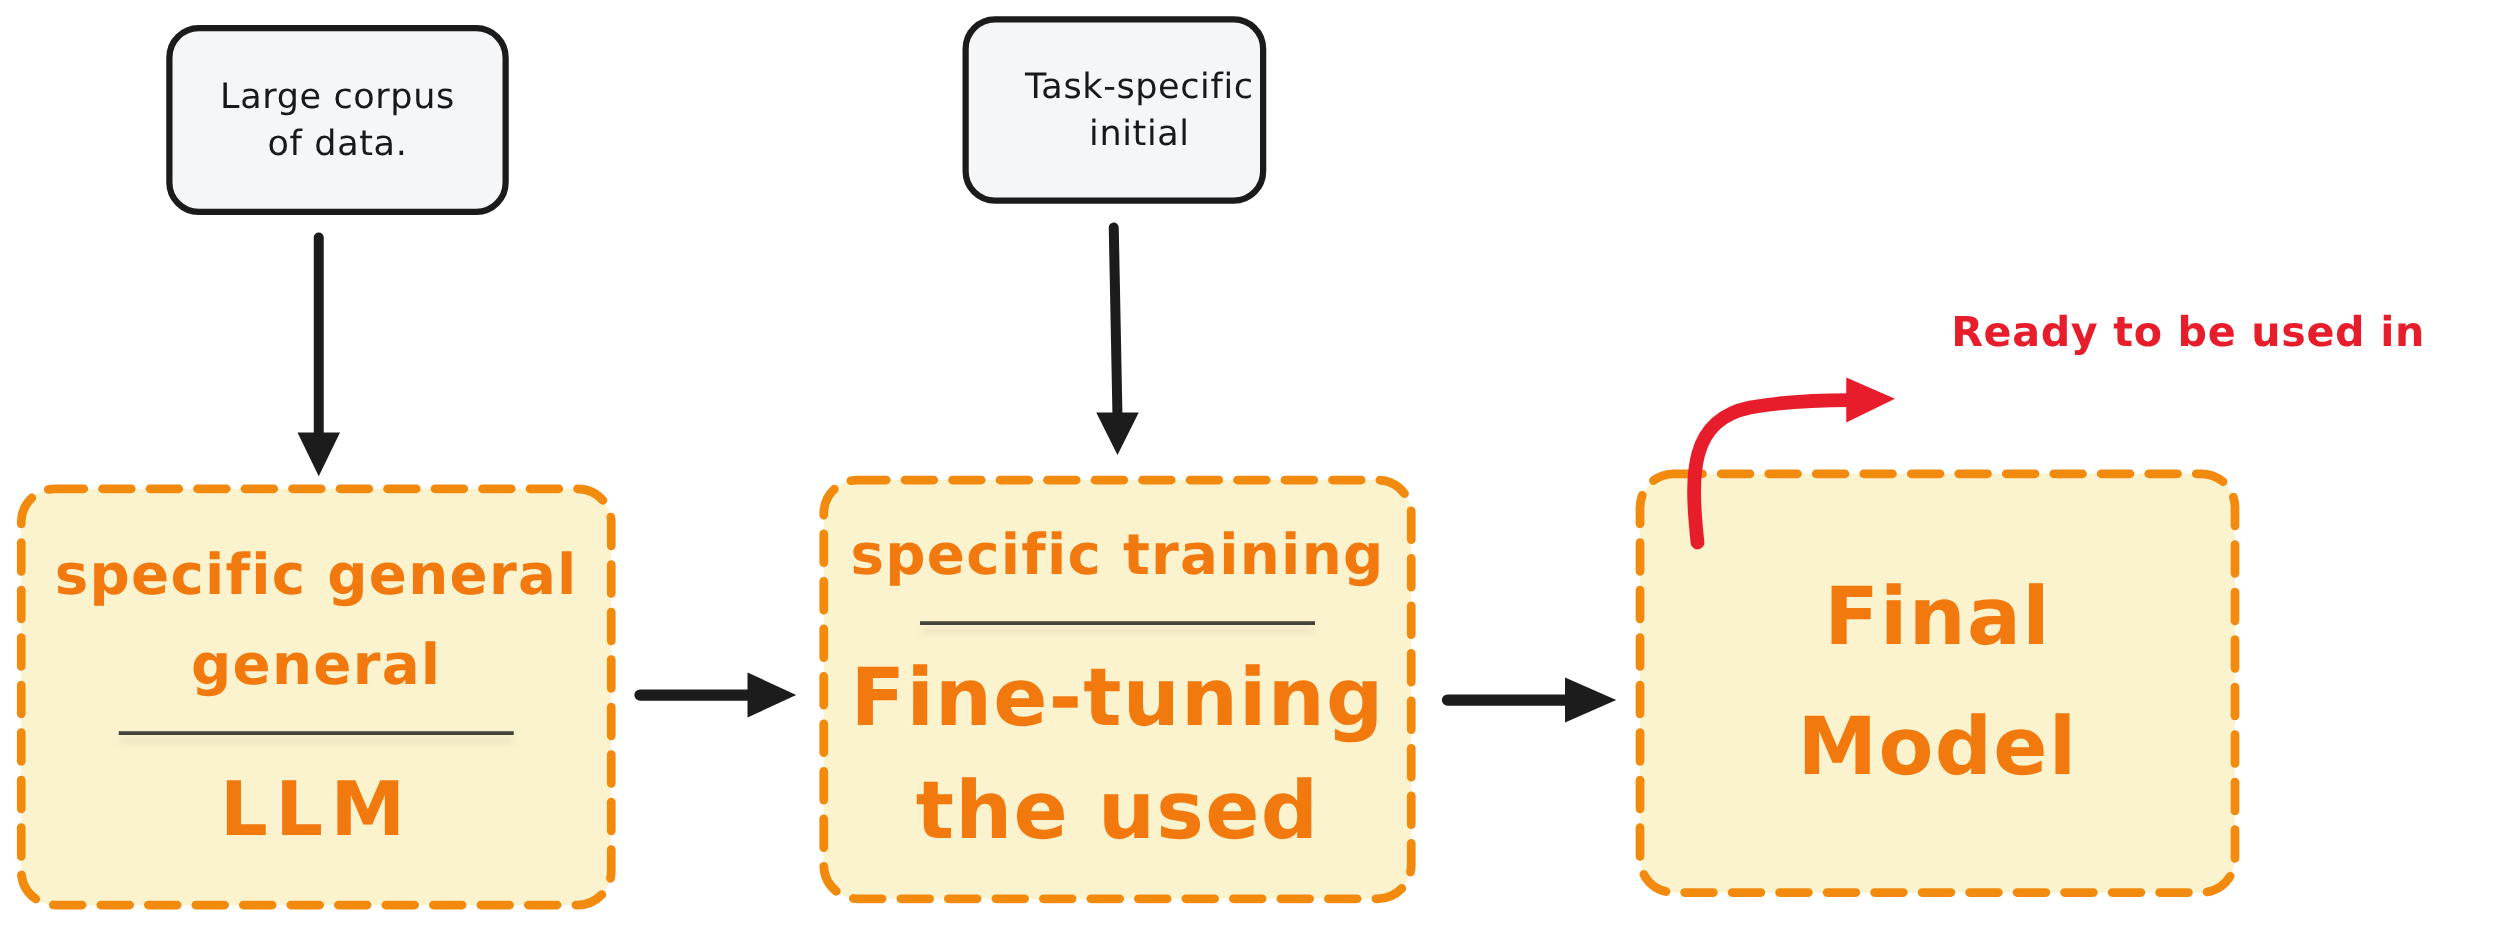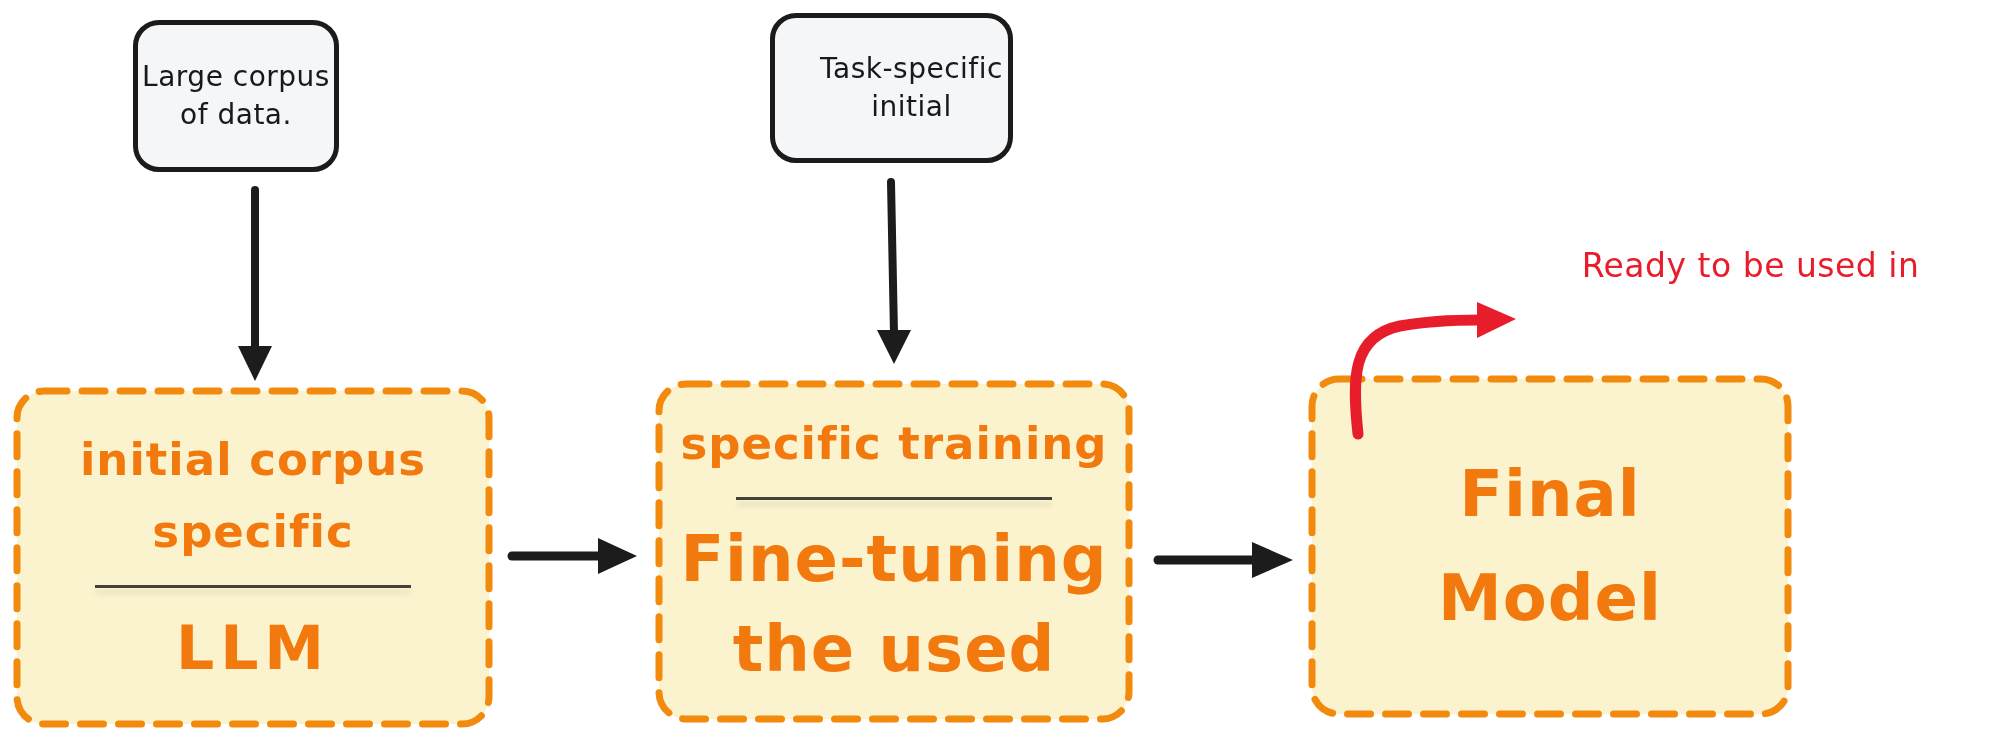--- a/index.html
+++ b/index.html
@@ -27,21 +27,21 @@
     flex-direction: column;
     align-items: center;
     justify-content: center;
     color: #17191c;
     font-size: 28px;
     font-weight: 500;
     line-height: 1.35;
     text-align: center;
     letter-spacing: 0.5px;
   }
-  .src-corpus  { left: 133px; top: 20px; width: 206px; height: 152px; }
+  .src-corpus  { left: 133px; top: 20px; width: 274px; height: 152px; }
   .src-dataset { left: 770px; top: 13px; width: 243px; height: 150px; padding-left: 40px; }
 
   
   .stage {
     position: absolute;
     box-sizing: border-box;
   }
   .stage > svg.stage-border { position: absolute; left: 0; top: 0; }
   .stage-content {
     position: relative;
@@ -89,21 +89,21 @@
 
   
   .annotation {
     position: absolute;
     left: 1502px;
     top: 243px;
     width: 497px;
     text-align: center;
     color: #e81d2c;
     font-size: 33px;
-    font-weight: 400;
+    font-weight: 700;
     line-height: 1.42;
     letter-spacing: 0.5px;
   }
 
   
   .arrow-layer {
     position: absolute;
     left: 0;
     top: 0;
     pointer-events: none;
@@ -123,22 +123,22 @@
     <span>Task-specific</span>
     <span>initial</span>
   </div>
 
   <div class="stage stage-initial">
     <svg class="stage-border" width="480" height="341" viewBox="0 0 480 341" aria-hidden="true">
       <rect x="4" y="4" width="472" height="333" rx="27" ry="27" fill="#fbf3ce" stroke="#f28a0e" stroke-width="7" stroke-dasharray="23 15" stroke-linecap="round"></rect>
     </svg>
     <div class="stage-content">
       <div class="stage-title">
-        <div>initial corpus</div>
-        <div>specific</div>
+        <div>specific general</div>
+        <div>general</div>
       </div>
       <div class="divider"></div>
       <div class="stage-big">LLM</div>
     </div>
   </div>
 
   <div class="stage stage-finetune">
     <svg class="stage-border" width="478" height="343" viewBox="0 0 478 343" aria-hidden="true">
       <rect x="4" y="4" width="470" height="335" rx="27" ry="27" fill="#fbf3ce" stroke="#f28a0e" stroke-width="7" stroke-dasharray="23 15" stroke-linecap="round"></rect>
     </svg>

